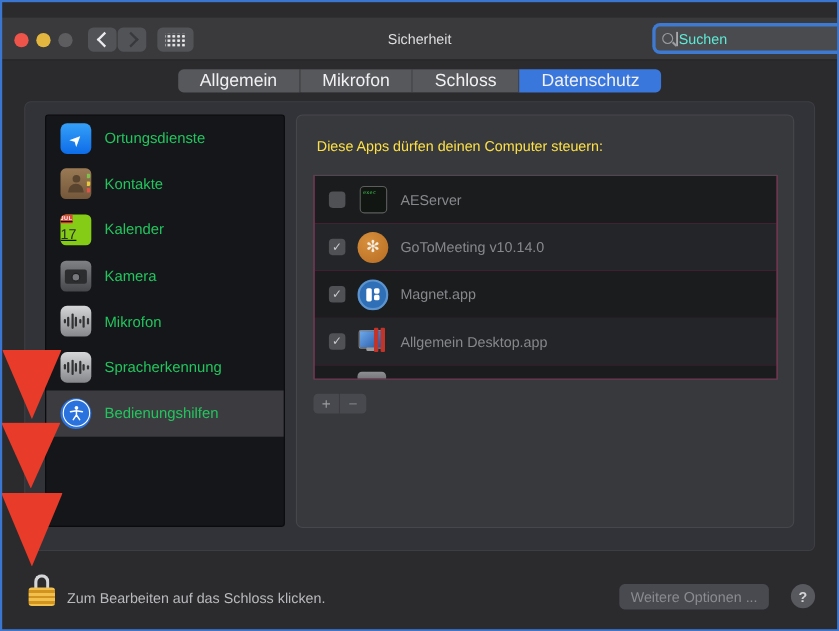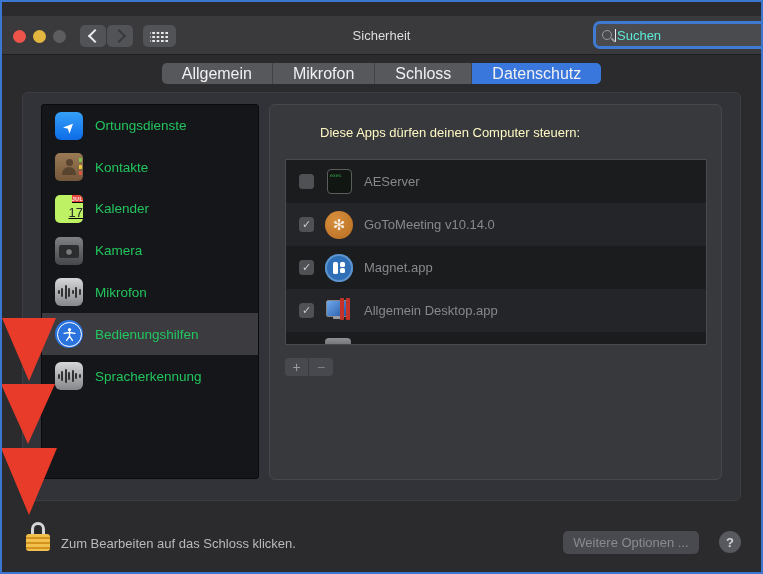--- a/index.html
+++ b/index.html
@@ -46,21 +46,21 @@
   .outer-panel{position:absolute;left:22px;top:92px;width:719px;height:409px;background:#323338;
     border:1px solid #3d3e43;border-radius:6px;box-sizing:border-box;}
   .sidebar{position:absolute;left:18px;top:11px;width:218px;height:375px;background:#151619;
     border:1px solid #0b0b0d;border-radius:3px;box-sizing:border-box;display:flex;flex-direction:column;overflow:hidden;}
   .side-row{flex:0 0 41.6px;display:flex;align-items:center;padding-left:13px;gap:12px;cursor:pointer;}
   .side-row.selected{flex:0 0 42.4px;background:#3c3c40;}
   .side-label{font-size:13.5px;color:#22c55e;}
 
   .main-panel{position:absolute;left:246px;top:11px;width:453px;height:376px;background:#38393d;
     border:1px solid #46474c;border-radius:6px;box-sizing:border-box;}
-  .main-header{position:absolute;left:18px;top:20px;font-size:13px;color:#fef9c3;margin-left:32px;}
+  .main-header{position:absolute;left:18px;top:20px;font-size:13px;color:#fde047;}
   .app-list{position:absolute;left:15px;top:54px;width:422px;height:186px;background:#be185d;
     border:1px solid #494a4f;box-sizing:border-box;overflow:hidden;}
   .app-row{height:43px;display:flex;align-items:center;padding-left:13px;gap:11px;background:#1b1c1e;cursor:default;}
   .app-row.alt{background:#242528;}
   .app-row.partial{height:14px;align-items:flex-start;padding-top:0;}
   .sliver{width:26px;height:9px;background:linear-gradient(180deg,#8e8f92,#6c6d70);border-radius:4px 4px 0 0;
     margin-left:26px;margin-top:6px;}
   .cb{width:15px;height:15px;flex:0 0 15px;border-radius:3.5px;background:#505155;display:flex;align-items:center;
     justify-content:center;font-size:11px;color:#c9cacd;cursor:pointer;}
   .app-label{font-size:13px;color:#87888c;}
@@ -93,21 +93,21 @@
     justify-content:center;box-sizing:border-box;}
   .icon-location{background:linear-gradient(180deg,#35a0f8,#0d6ce8);border-radius:6px;}
   .loc-arrow{color:#fff;font-size:14px;transform:rotate(-45deg);display:block;margin-top:2px;}
   .icon-contacts{background:linear-gradient(180deg,#9a7a55,#74573a);border-radius:5px;}
   .ct-person{width:18px;height:16px;position:relative;display:block;}
   .ct-person::before{content:"";position:absolute;left:5.5px;top:0;width:7px;height:7px;border-radius:50%;background:#594430;}
   .ct-person::after{content:"";position:absolute;left:2px;top:8px;width:14px;height:8px;border-radius:7px 7px 0 0;background:#594430;}
   .ct-tabs{position:absolute;right:1.5px;top:5px;display:flex;flex-direction:column;gap:2.5px;}
   .ct-tabs i{width:3px;height:4px;display:block;border-radius:0 1px 1px 0;}
   .ct-tabs .t1{background:#7ec14d;}.ct-tabs .t2{background:#e8c93e;}.ct-tabs .t3{background:#de5548;}
-  .icon-calendar{background:#bef264;border-radius:5px;flex-direction:column;align-items:flex-end;overflow:hidden;text-decoration:underline;}
+  .icon-calendar{background:#84cc16;border-radius:5px;flex-direction:column;align-items:flex-start;overflow:hidden;text-decoration:underline;}
   .cal-top{height:8px;background:#e5453a;color:#fff;font-size:5px;line-height:8px;text-align:center;letter-spacing:.5px;font-weight:bold;}
   .cal-day{flex:1;color:#2b2b2b;font-size:13px;display:flex;align-items:center;justify-content:center;}
   .icon-reminders{background:#f2f2f4;border-radius:5px;flex-direction:column;justify-content:center;align-items:flex-start;
     gap:3.5px;padding-left:4.5px;}
   .rem-row{display:flex;align-items:center;gap:2.5px;}
   .rem-row .dot{width:4px;height:4px;border-radius:50%;display:block;}
   .rem-row .d1{background:#3f87f5;}.rem-row .d2{background:#ee8c33;}.rem-row .d3{background:#7d7d82;}
   .rem-row .ln{width:13px;height:2px;background:#c6c6cb;border-radius:1px;display:block;}
   .icon-photos{background:#ffffff;border-radius:50%;}
   .ph-wheel{width:22px;height:22px;border-radius:50%;position:relative;display:block;
@@ -216,42 +216,42 @@
               <i style="height:9px"></i>
               <i style="height:14px"></i>
               <i style="height:9px"></i>
               <i style="height:4px"></i>
               <i style="height:11px"></i>
               <i style="height:6px"></i>
             </span>
           </span>
           <span class="side-label">Mikrofon</span>
         </div>
-        <div class="side-row selected">
-          <span class="s-icon icon-accessibility">
-            <svg viewBox="0 0 20 20" width="17" height="17">
-              <circle cx="10" cy="4.4" r="2" fill="#fff"></circle>
-              <path d="M10 6.8 L10 12 M10 12 L6.6 17 M10 12 L13.4 17 M3.6 8.6 L10 7.6 L16.4 8.6" stroke="#fff" stroke-width="1.6" fill="none" stroke-linecap="round"></path>
-            </svg>
-          </span>
-          <span class="side-label">Bedienungshilfen</span>
-        </div>
         <div class="side-row">
           <span class="s-icon icon-speech">
             <span class="wave">
               <i style="height:5px"></i>
               <i style="height:10px"></i>
               <i style="height:14px"></i>
               <i style="height:8px"></i>
               <i style="height:12px"></i>
               <i style="height:6px"></i>
               <i style="height:4px"></i>
             </span>
           </span>
           <span class="side-label">Spracherkennung</span>
+        </div>
+        <div class="side-row selected">
+          <span class="s-icon icon-accessibility">
+            <svg viewBox="0 0 20 20" width="17" height="17">
+              <circle cx="10" cy="4.4" r="2" fill="#fff"></circle>
+              <path d="M10 6.8 L10 12 M10 12 L6.6 17 M10 12 L13.4 17 M3.6 8.6 L10 7.6 L16.4 8.6" stroke="#fff" stroke-width="1.6" fill="none" stroke-linecap="round"></path>
+            </svg>
+          </span>
+          <span class="side-label">Bedienungshilfen</span>
         </div>
       </div>
     <div class="main-panel">
       <div class="main-header">Diese Apps dürfen deinen Computer steuern:</div>
       <div class="app-list" id="applist">
           <div class="app-row">
             <span class="cb"></span>
             <span class="a-icon icon-aeserver">
               <span class="ae-text">exec</span>
             </span>

